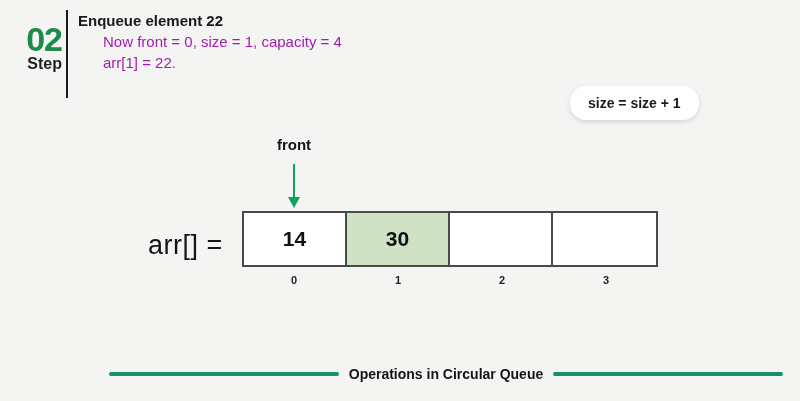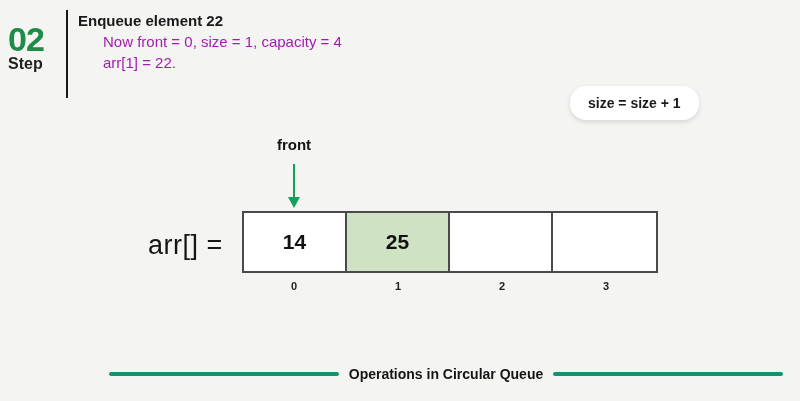--- a/index.html
+++ b/index.html
@@ -20,21 +20,21 @@
     width: 800px;
     height: 401px;
   }
 
   
   .step-badge {
     position: absolute;
     left: 8px;
     top: 22px;
     width: 54px;
-    text-align: left;
+    text-align: right;
   }
   .step-number {
     font-size: 34px;
     font-weight: bold;
     line-height: 34px;
     color: #1e8b49;
     letter-spacing: -1px;
   }
   .step-word {
     font-size: 16px;
@@ -145,21 +145,21 @@
   }
   .array {
     display: flex;
     border: 2px solid #4a4a4a;
     background: #ffffff;
     width: 416px;
     box-sizing: border-box;
   }
   .cell {
     width: 104px;
-    height: 58px;
+    height: 52px;
     box-sizing: border-box;
     border-right: 2px solid #4a4a4a;
     display: flex;
     align-items: center;
     justify-content: center;
     font-size: 21px;
     font-weight: bold;
     color: #111111;
     background: #ffffff;
   }
@@ -233,21 +233,21 @@
       <div class="shaft"></div>
       <div class="head"></div>
     </div>
   </div>
 
   <div class="arr-label">arr[] =</div>
 
   <div class="array-wrap">
     <div class="array">
       <div class="cell">14</div>
-      <div class="cell filled-highlight">25</div>
+      <div class="cell filled-highlight">30</div>
       <div class="cell"></div>
       <div class="cell"></div>
     </div>
     <div class="indices">
       <div class="index">0</div>
       <div class="index">1</div>
       <div class="index">2</div>
       <div class="index">3</div>
     </div>
   </div>

